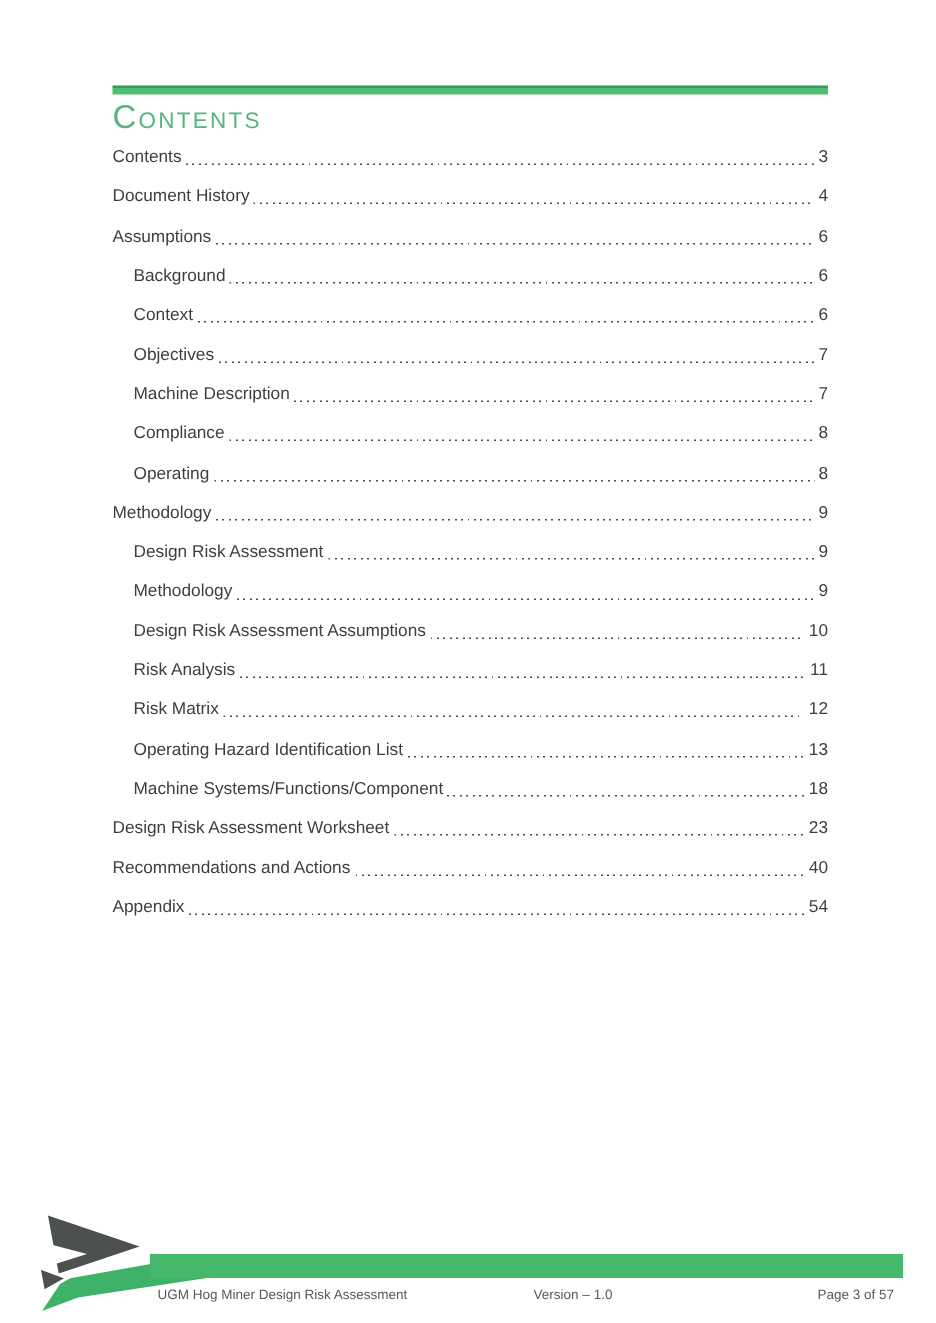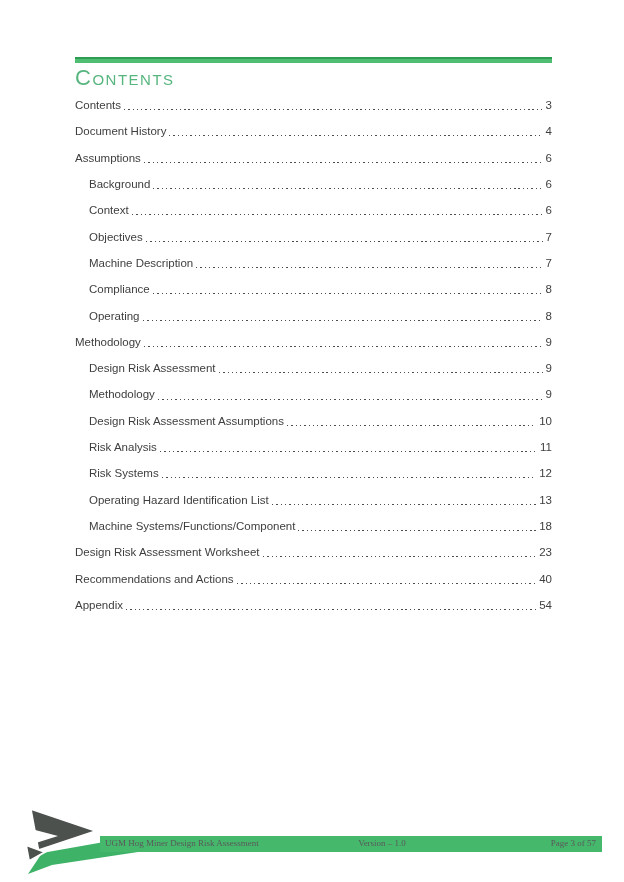--- a/index.html
+++ b/index.html
@@ -45,23 +45,22 @@
   }
   .toc-page{white-space:nowrap;}
   .footer-bar{
     position:absolute;left:100px;top:836px;width:502px;height:16px;
     background:var(--bar);
   }
   .footer-logo{
     position:absolute;left:18px;top:805px;width:120px;height:72px;
   }
   .footer-text{
-    position:absolute;top:837px;font-size:9px;line-height:12px;color:var(--footer-text);
+    position:absolute;top:857px;font-size:9px;line-height:12px;color:var(--footer-text);
     white-space:nowrap;
-    font-family:Liberation Serif, serif;
   }
   .footer-doc-title{left:105px;}
   .footer-version{left:357px;transform:translateX(-50%);margin-left:25px;}
   .footer-page{right:28px;}
 </style>
 </head>
 <body>
 
 <div>
 
@@ -134,21 +133,21 @@
         <span class="toc-label">Design Risk Assessment Assumptions</span>
         <span class="toc-dots"></span>
         <span class="toc-page">10</span>
       </div>
       <div class="toc-row lvl2">
         <span class="toc-label">Risk Analysis</span>
         <span class="toc-dots"></span>
         <span class="toc-page">11</span>
       </div>
       <div class="toc-row lvl2">
-        <span class="toc-label">Risk Systems</span>
+        <span class="toc-label">Risk Matrix</span>
         <span class="toc-dots"></span>
         <span class="toc-page">12</span>
       </div>
       <div class="toc-row lvl2">
         <span class="toc-label">Operating Hazard Identification List</span>
         <span class="toc-dots"></span>
         <span class="toc-page">13</span>
       </div>
       <div class="toc-row lvl2">
         <span class="toc-label">Machine Systems/Functions/Component</span>

